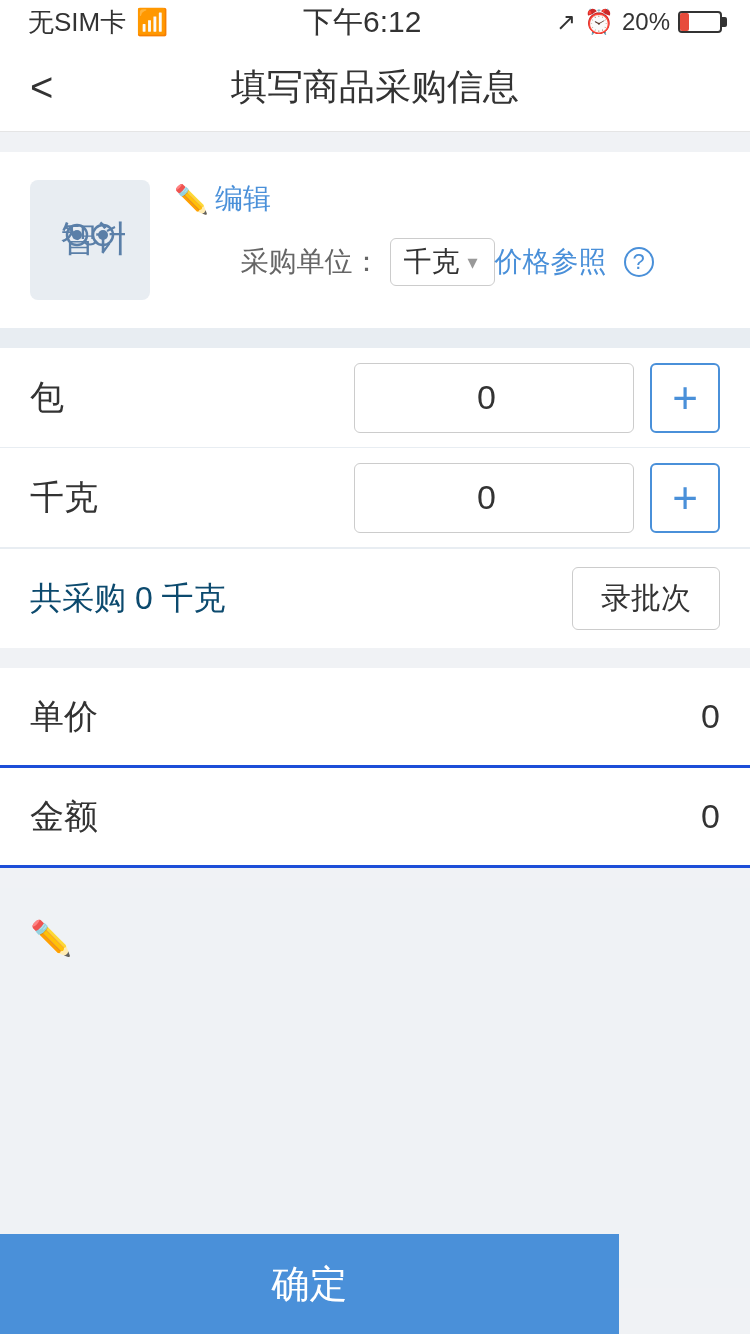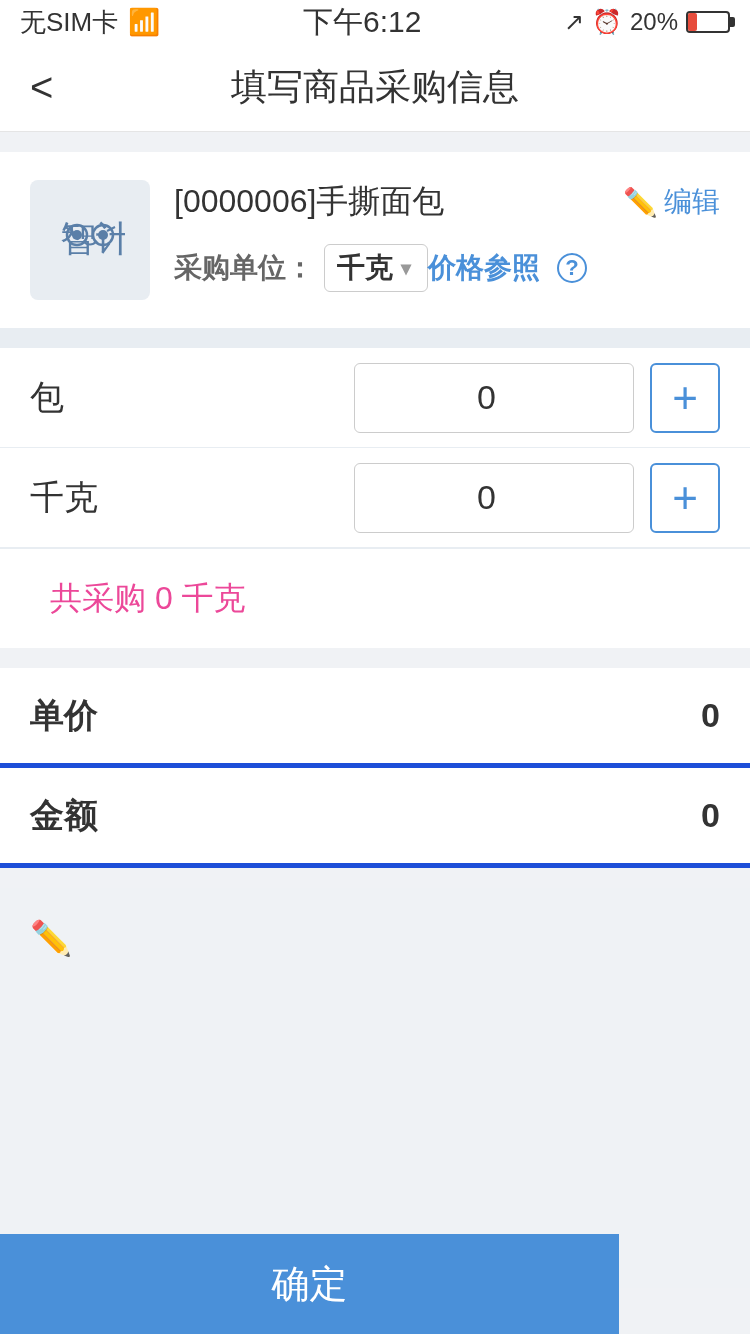--- a/index.html
+++ b/index.html
@@ -14,21 +14,21 @@
     }
 
     
     .status-bar {
       width: 750px;
       height: 44px;
       background: #fff;
       display: flex;
       align-items: center;
       justify-content: space-between;
-      padding: 0 20px;
+      padding: 0 28px;
       font-size: 26px;
       color: #333;
     }
     .status-left { display: flex; align-items: center; gap: 10px; }
     .status-center { font-size: 30px; font-weight: 500; }
     .status-right { display: flex; align-items: center; gap: 8px; font-size: 24px; }
     .battery-icon {
       width: 44px; height: 22px;
       border: 2px solid #333;
       border-radius: 4px;
@@ -118,22 +118,21 @@
       font-size: 28px;
       color: #4a90d9;
       display: flex;
       align-items: center;
       gap: 6px;
       cursor: pointer;
     }
     .unit-row {
       display: flex;
       align-items: center;
-      justify-content: flex-start;
-      font-weight: bold;
+      justify-content: center;
     }
     .unit-label { font-size: 28px; color: #666; }
     .unit-select {
       border: 1px solid #ccc;
       border-radius: 6px;
       padding: 4px 16px 4px 12px;
       font-size: 28px;
       color: #333;
       background: #fff;
       display: flex;
@@ -220,21 +219,21 @@
     
     .summary-row {
       background: #fff;
       display: flex;
       align-items: center;
       justify-content: space-between;
       padding: 0 30px;
       height: 100px;
       border-top: 1px solid #e8edf2;
     }
-    .summary-text { font-size: 32px; color: #ec4899; margin-left: 20px; }
+    .summary-text { font-size: 32px; color: #0c4a6e; }
     .batch-btn {
       border: 1px solid #ccc;
       border-radius: 6px;
       padding: 10px 28px;
       font-size: 30px;
       color: #333;
       background: #fff;
       cursor: pointer;
     }
 
@@ -242,22 +241,21 @@
     .info-section {
       background: #fff;
       margin-top: 20px;
     }
     .info-row {
       display: flex;
       align-items: center;
       justify-content: space-between;
       padding: 0 30px;
       height: 100px;
-      border-bottom: 5px solid #1d4ed8;
-      font-weight: bold;
+      border-bottom: 3px solid #1d4ed8;
     }
     .info-label { font-size: 34px; color: #333; }
     .info-value { font-size: 34px; color: #333; }
 
     
     .notes-section {
       background: #eff2f5;
       margin-top: 20px;
       padding: 30px;
       display: flex;
@@ -330,21 +328,20 @@
         <circle cx="22" cy="22" r="5" fill="#5a7fa8"></circle>
         <circle cx="48" cy="22" r="5" fill="#5a7fa8"></circle>
         <path d="M28 28 Q35 35 42 28" fill="none" stroke="#5a7fa8" stroke-width="2"></path>
         <path d="M10 14 L18 18" stroke="#5a7fa8" stroke-width="2"></path>
         <path d="M60 14 L52 18" stroke="#5a7fa8" stroke-width="2"></path>
       </svg>
     </div>
   </div>
   <div class="product-info">
     <div class="product-name-row">
-      <span class="product-name">[0000006]手撕面包</span>
       <div class="edit-btn">
         <span>✏️</span>
         <span>编辑</span>
       </div>
     </div>
     <div class="unit-row">
       <div style="display:flex; align-items:center;">
         <span class="unit-label">采购单位：</span>
         <div class="unit-select">
           <span>千克</span>
@@ -376,20 +373,21 @@
   <div class="input-row">
     <span class="input-label">千克</span>
     <div class="input-field-wrap">
       <input class="input-field" type="number" value="0" style="">
       <div class="plus-btn">+</div>
     </div>
   </div>
 
   <div class="summary-row">
     <div class="summary-text">共采购 0 千克</div>
+    <div class="batch-btn">录批次</div>
   </div>
 </div>
 
 <div class="info-section">
   <div class="info-row">
     <span class="info-label">单价</span>
     <span class="info-value">0</span>
   </div>
   <div class="info-row">
     <span class="info-label">金额</span>

